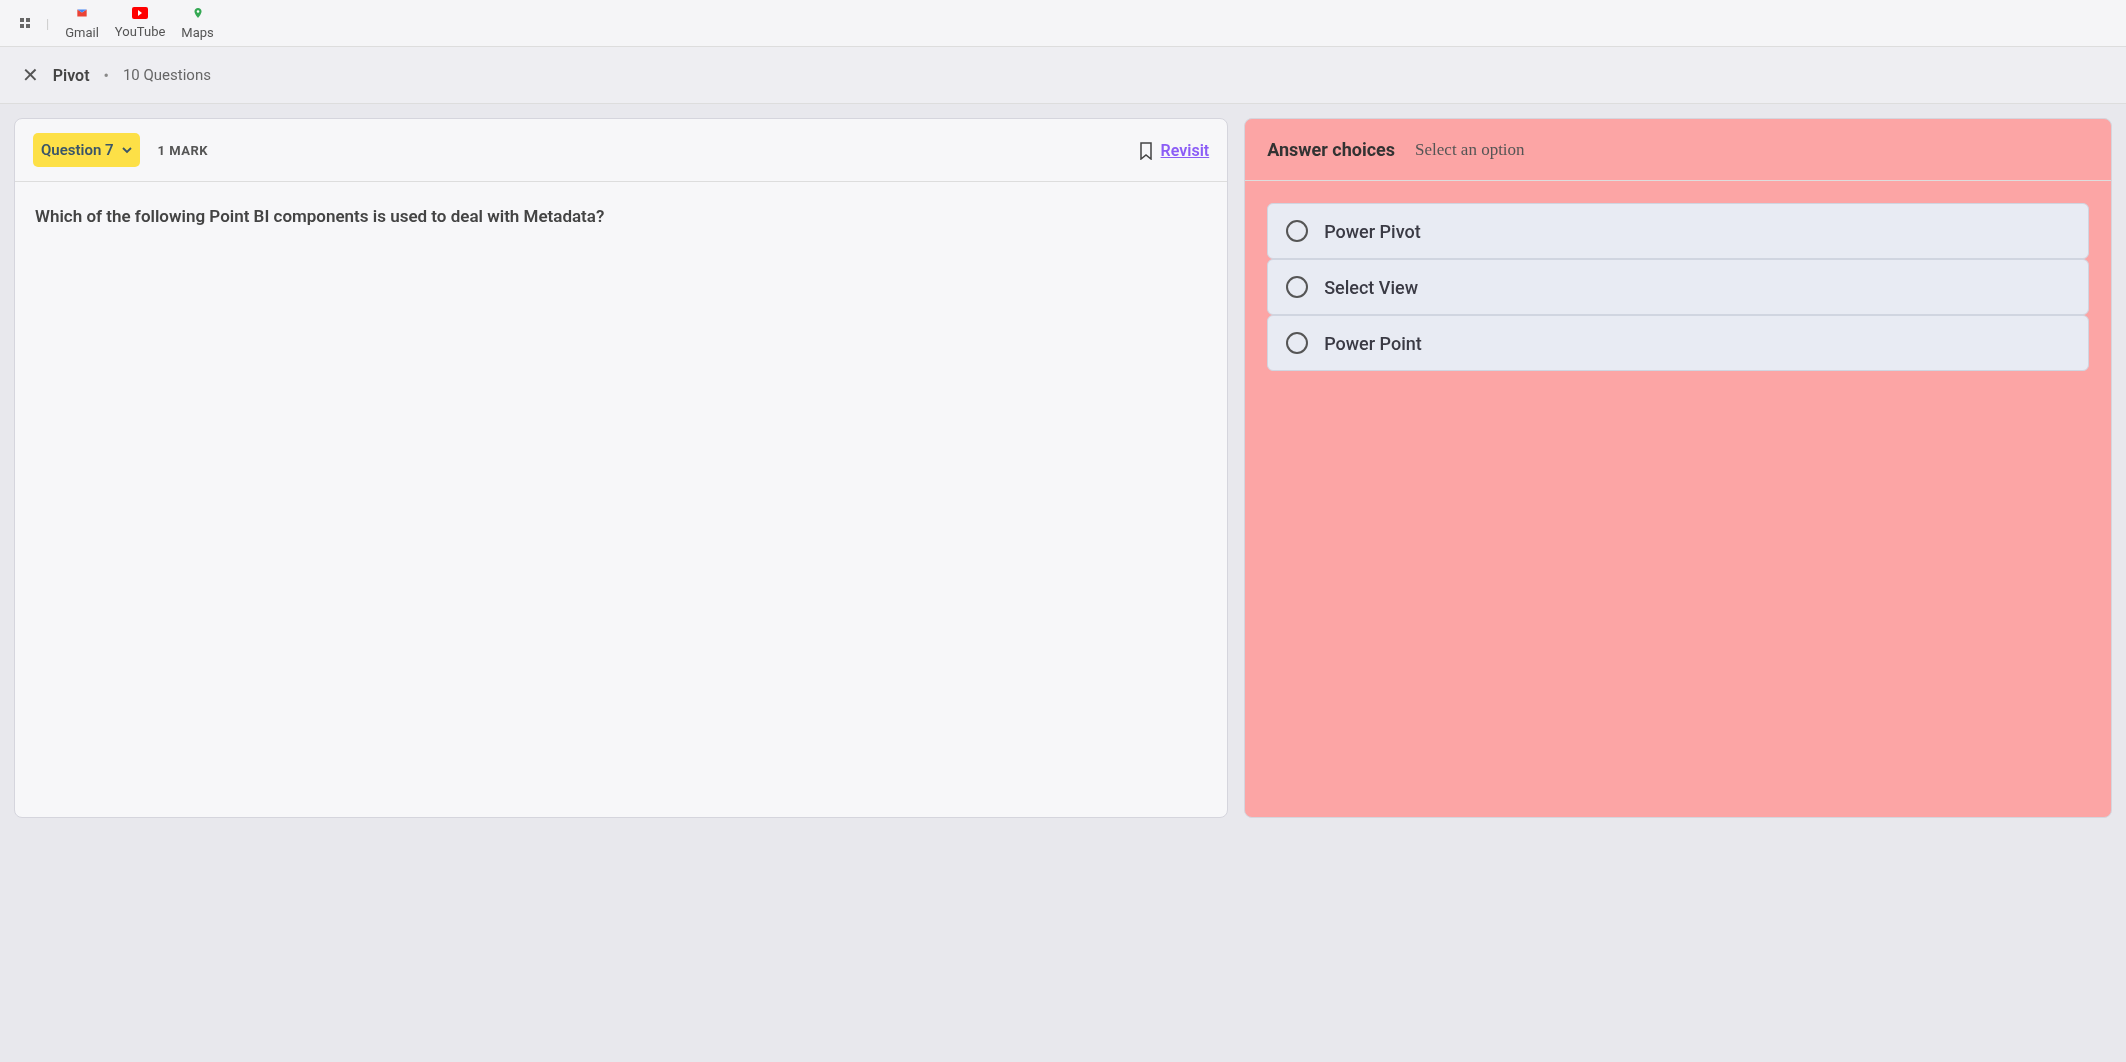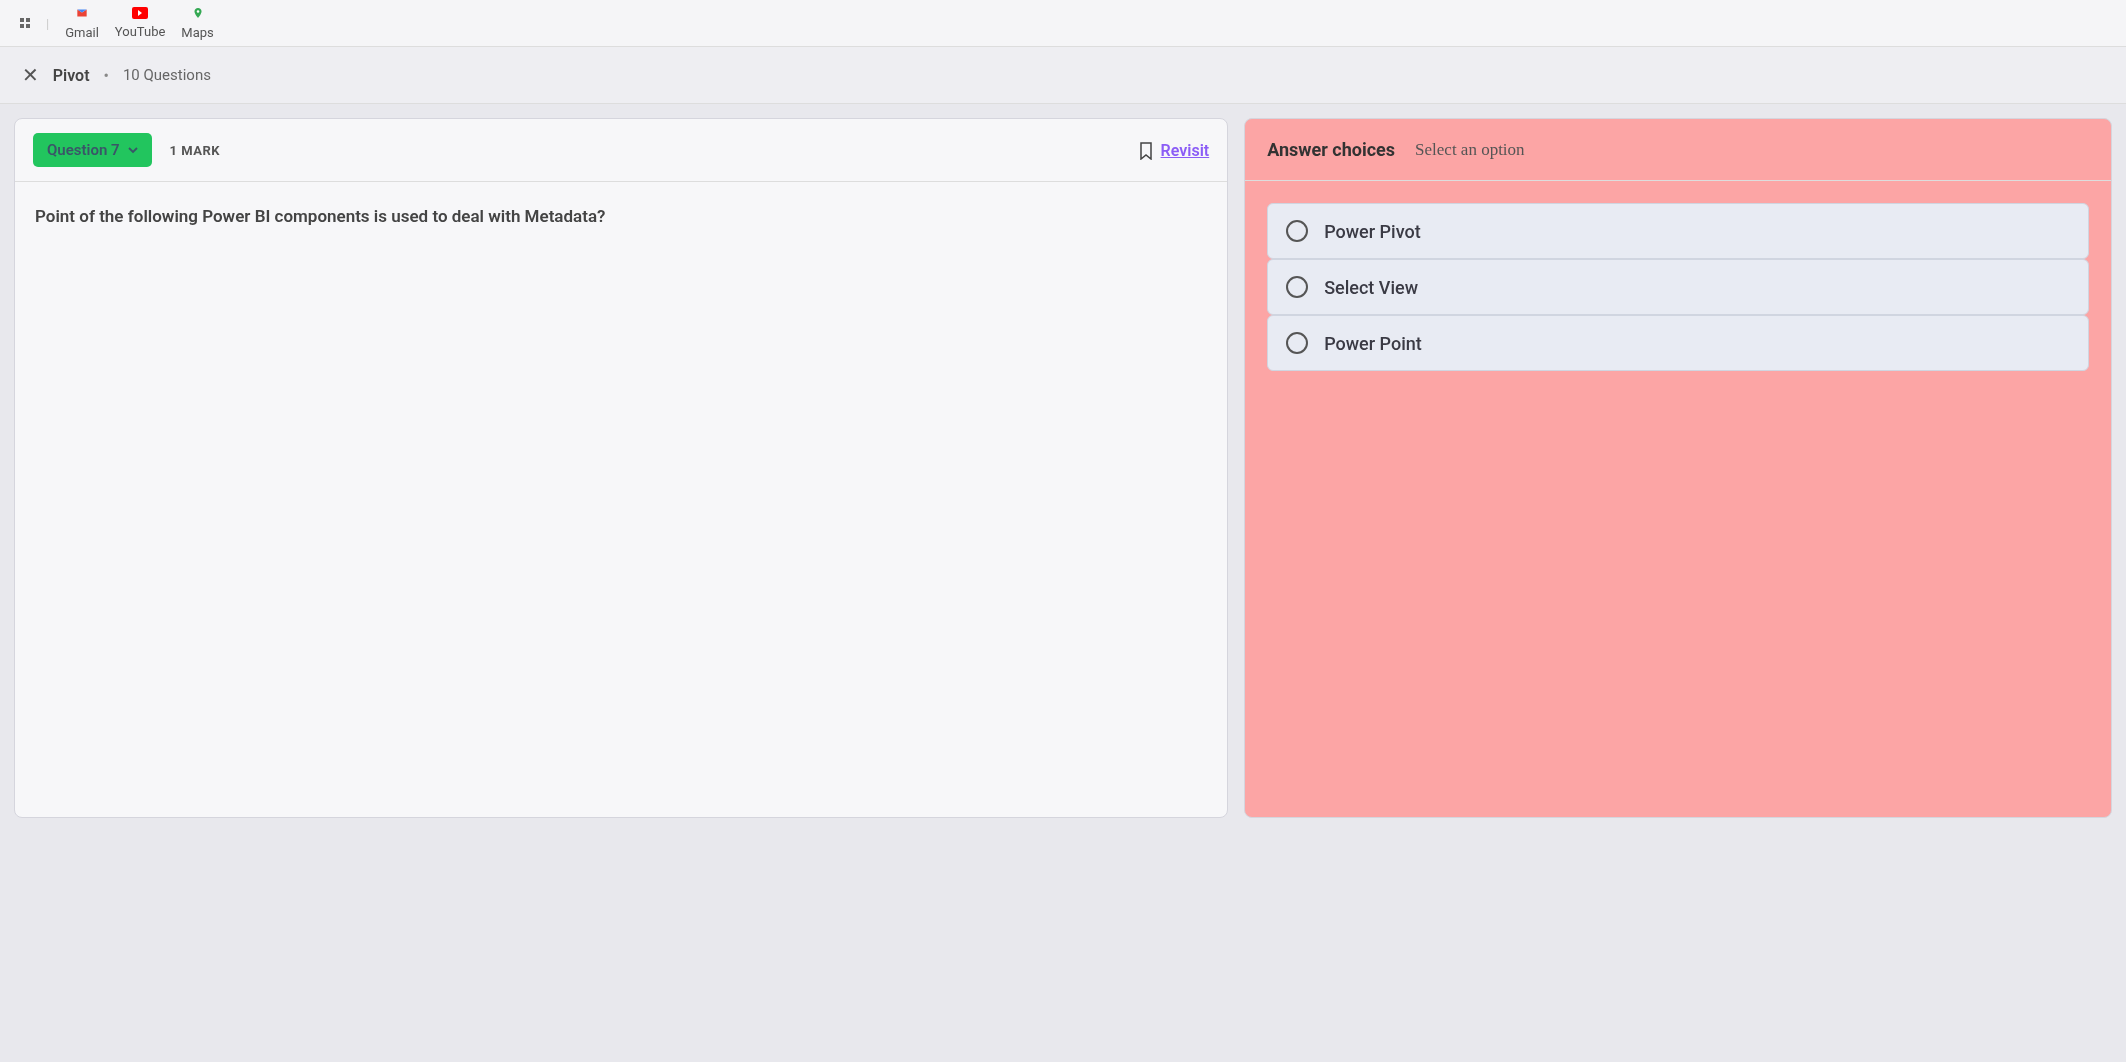--- a/index.html
+++ b/index.html
@@ -125,22 +125,22 @@
     }
     .q-header-left {
       display: flex;
       align-items: center;
       gap: 18px;
     }
     .question-selector {
       display: flex;
       align-items: center;
       gap: 8px;
-      background: #22c55e;
-      padding: 8px 14px;
+      background: #fde047;
+      padding: 8px 8px;
       border-radius: 5px;
       cursor: pointer;
       font-weight: 600;
       color: #3a5568;
       font-size: 15px;
     }
     .chevron-down {
       width: 10px;
       height: 10px;
       display: inline-block;
@@ -274,21 +274,21 @@
         <span class="marks-label">1 MARK</span>
       </div>
       <div class="revisit-btn">
         <svg class="bookmark-icon" viewBox="0 0 14 18">
             <path d="M2 1h10v16l-5-4-5 4V1z" stroke="#444" stroke-width="1.5" fill="none"></path>
           </svg>
         <span>Revisit</span>
       </div>
     </div>
     <div class="question-body">
-      <p class="question-text">Point of the following Power BI components is used to deal with Metadata?</p>
+      <p class="question-text">Which of the following Point BI components is used to deal with Metadata?</p>
     </div>
   </div>
 
   <div class="answer-panel">
     <div class="a-header">
       <span class="a-title">Answer choices</span>
       <span class="a-subtitle">Select an option</span>
     </div>
     <div class="options-list">
       <div class="option-item">

